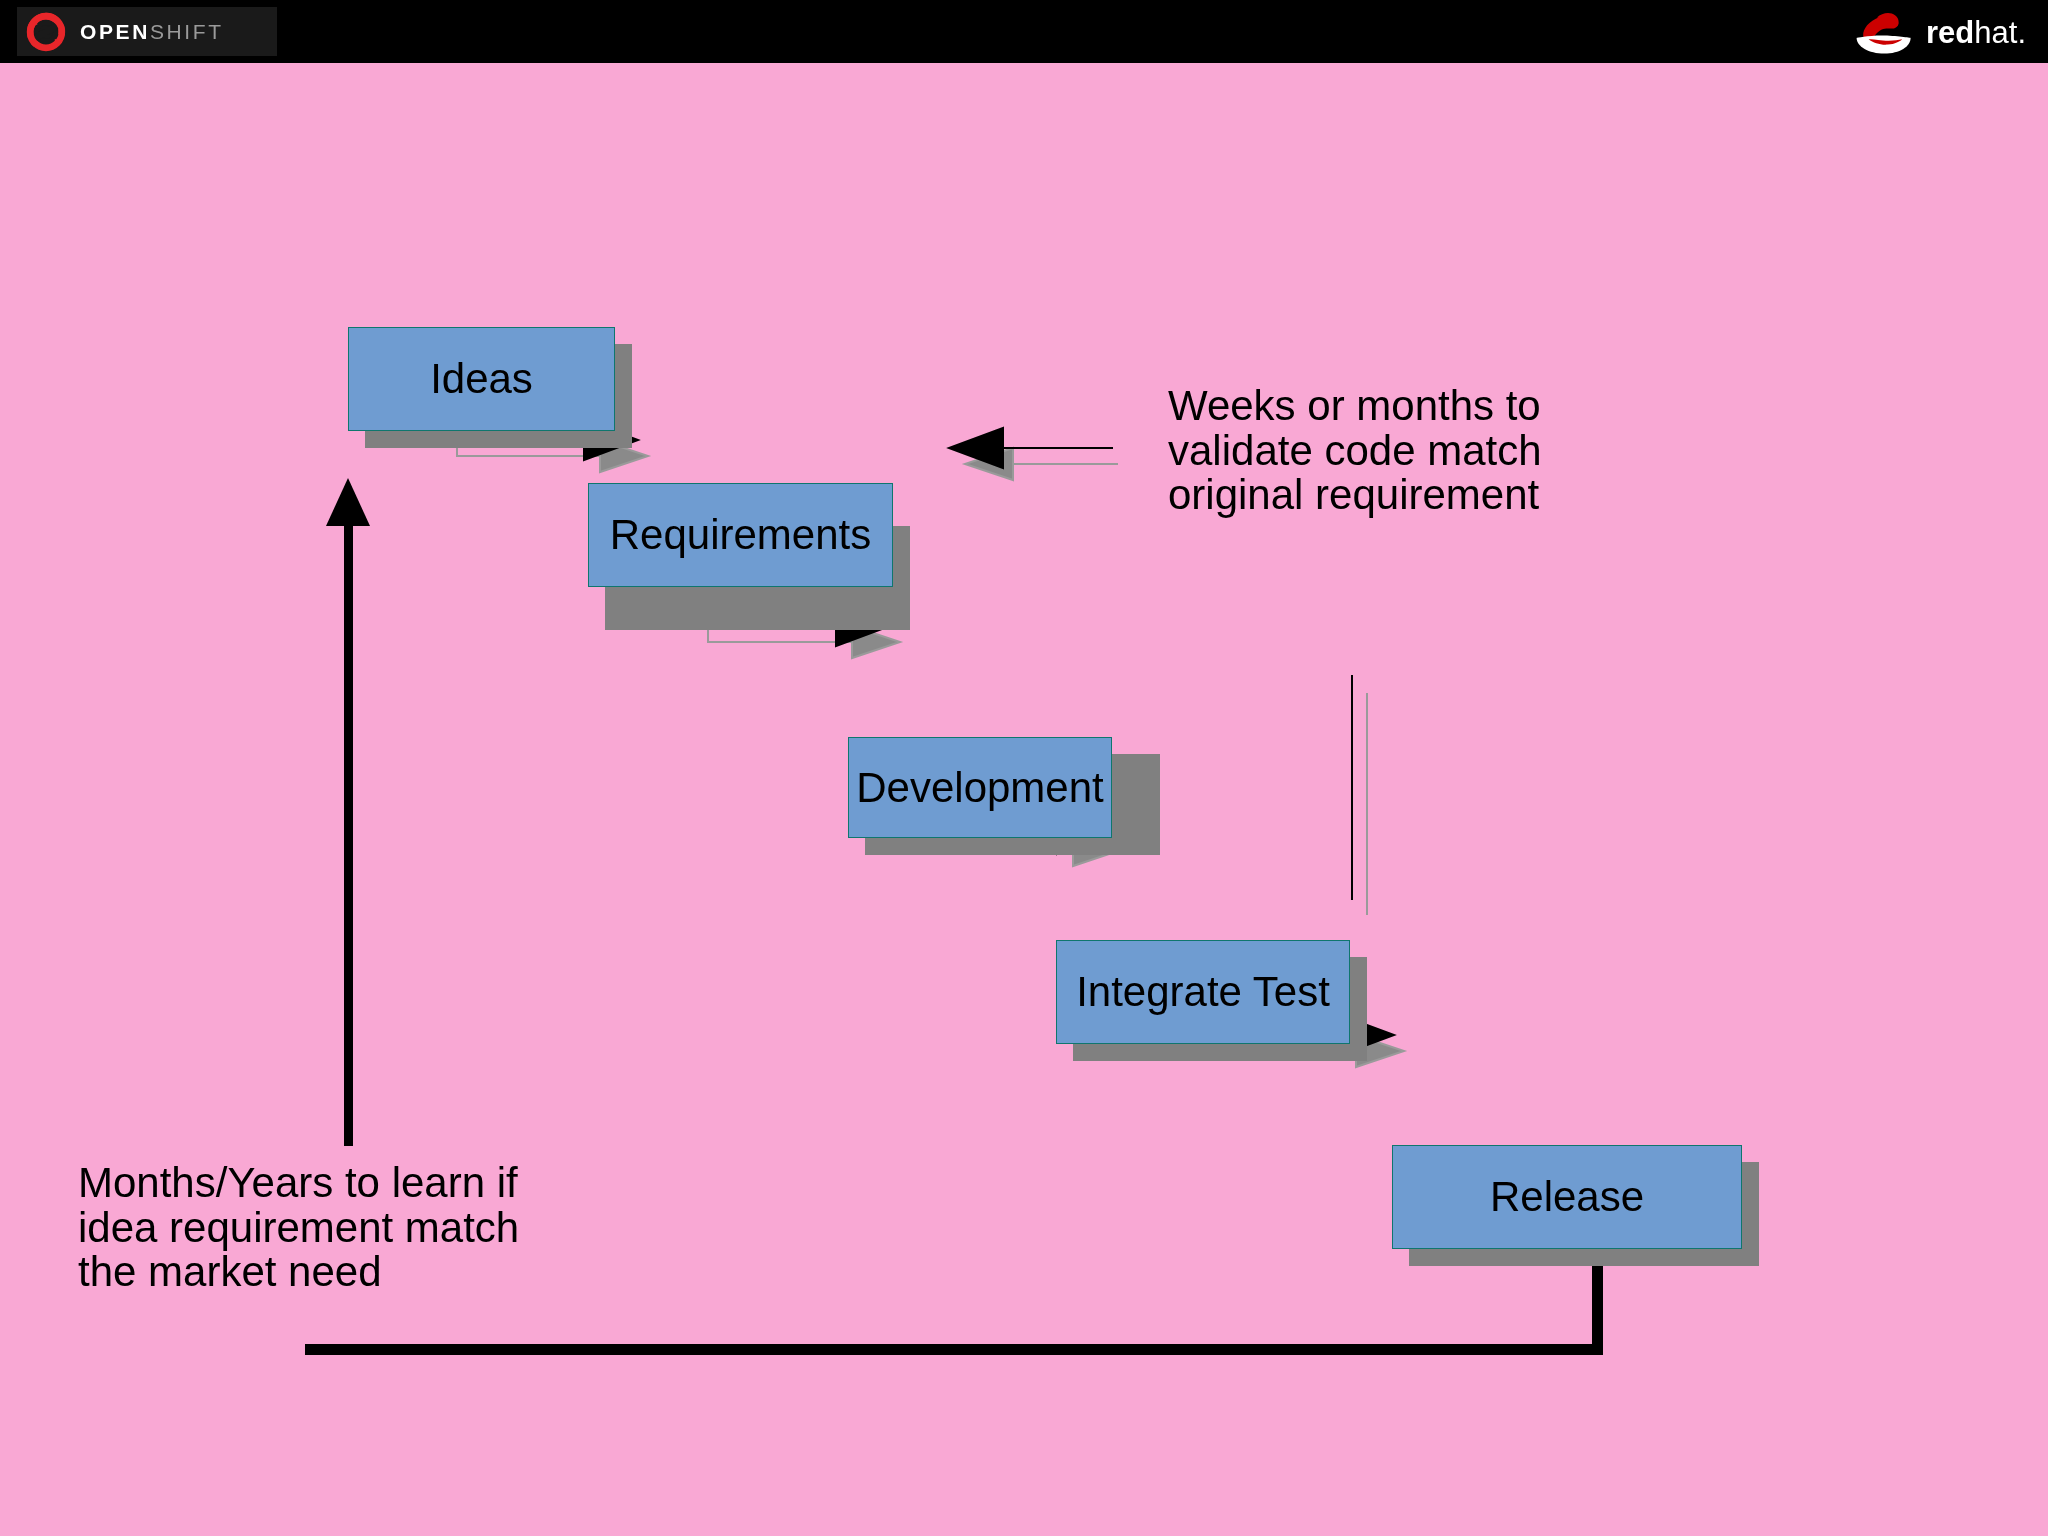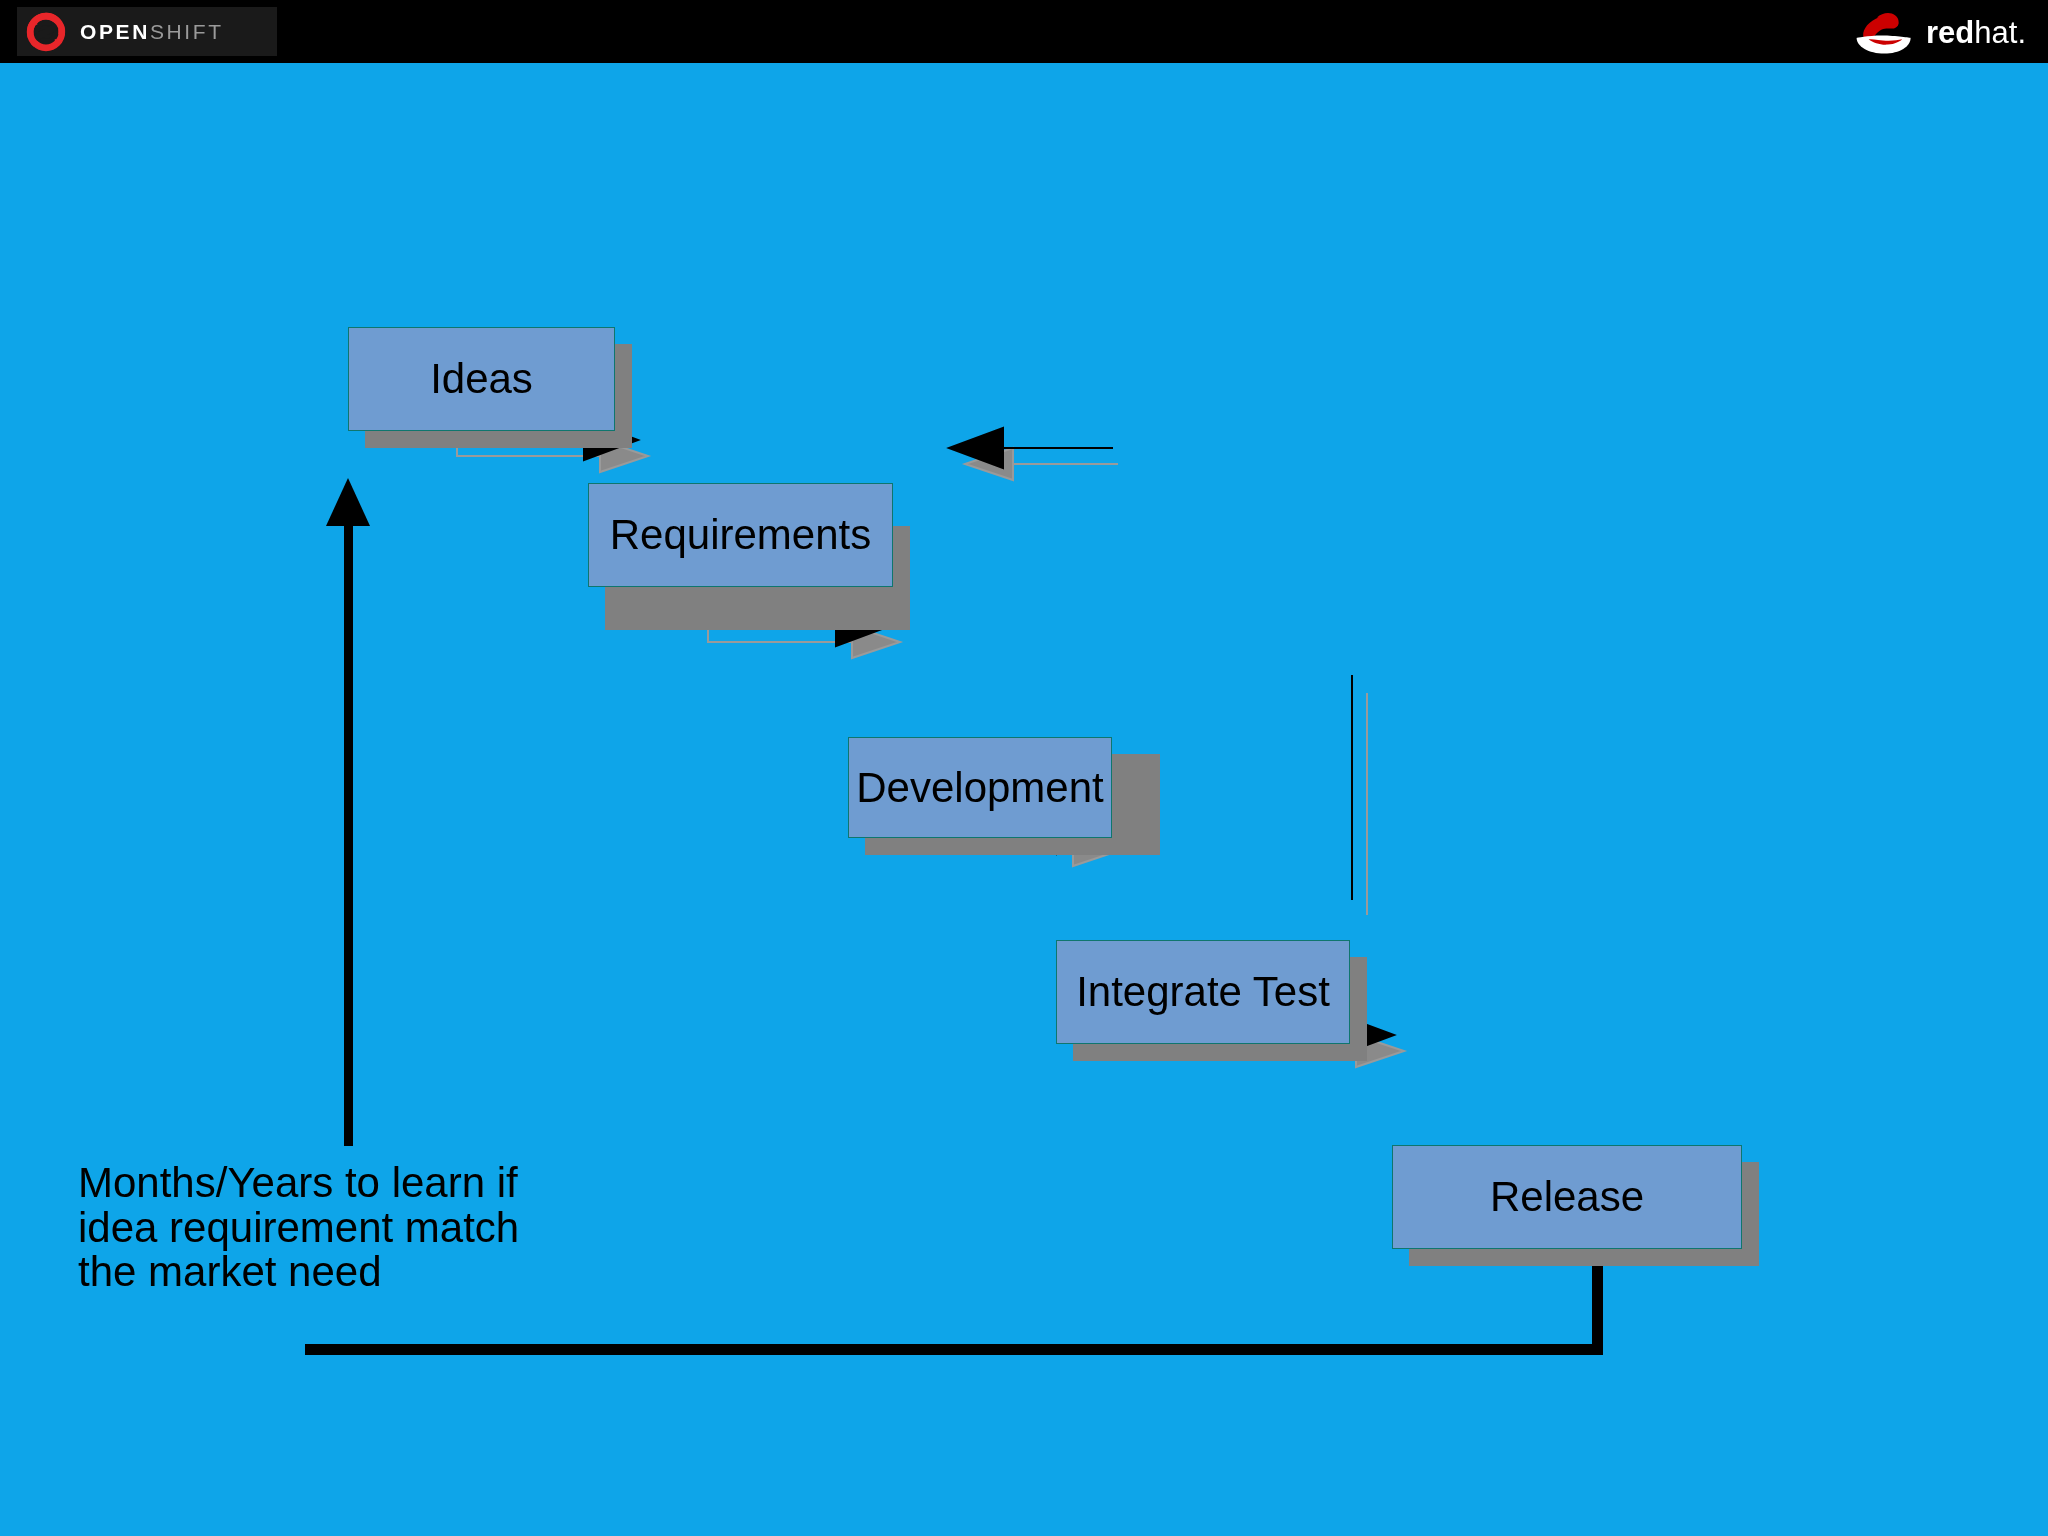--- a/index.html
+++ b/index.html
@@ -7,21 +7,21 @@
     padding: 0;
     background: #ffffff;
   }
   body {
     font-family: "Liberation Sans", sans-serif;
   }
   #page {
     position: relative;
     width: 2048px;
     height: 1536px;
-    background: #0ea5e9;
+    background: #f9a8d4;
     overflow: hidden;
   }
 
   
   #topbar {
     position: absolute;
     left: 0; top: 0;
     width: 2048px;
     height: 63px;
     background: #000000;
@@ -209,19 +209,22 @@
     <div class="stage-shadow" style="left:1073px; top:894px; width:294px; height:104px;"></div>
     <div class="stage" style="left:1056px; top:877px; width:294px; height:104px;">
       <span>Integrate Test</span>
     </div>
 
     <div class="stage-shadow" style="left:1409px; top:1099px; width:350px; height:104px;"></div>
     <div class="stage" style="left:1392px; top:1082px; width:350px; height:104px;">
       <span>Release</span>
     </div>
 
+    <div class="note" style="left:1168px; top:321px; width:480px;">Weeks or months to
+validate code match
+original requirement</div>
 
     <div class="note" style="left:78px; top:1098px; width:560px;">Months/Years to learn if
 idea requirement match
 the market need</div>
 
   </div>
 </div>
 
 </body></html>

